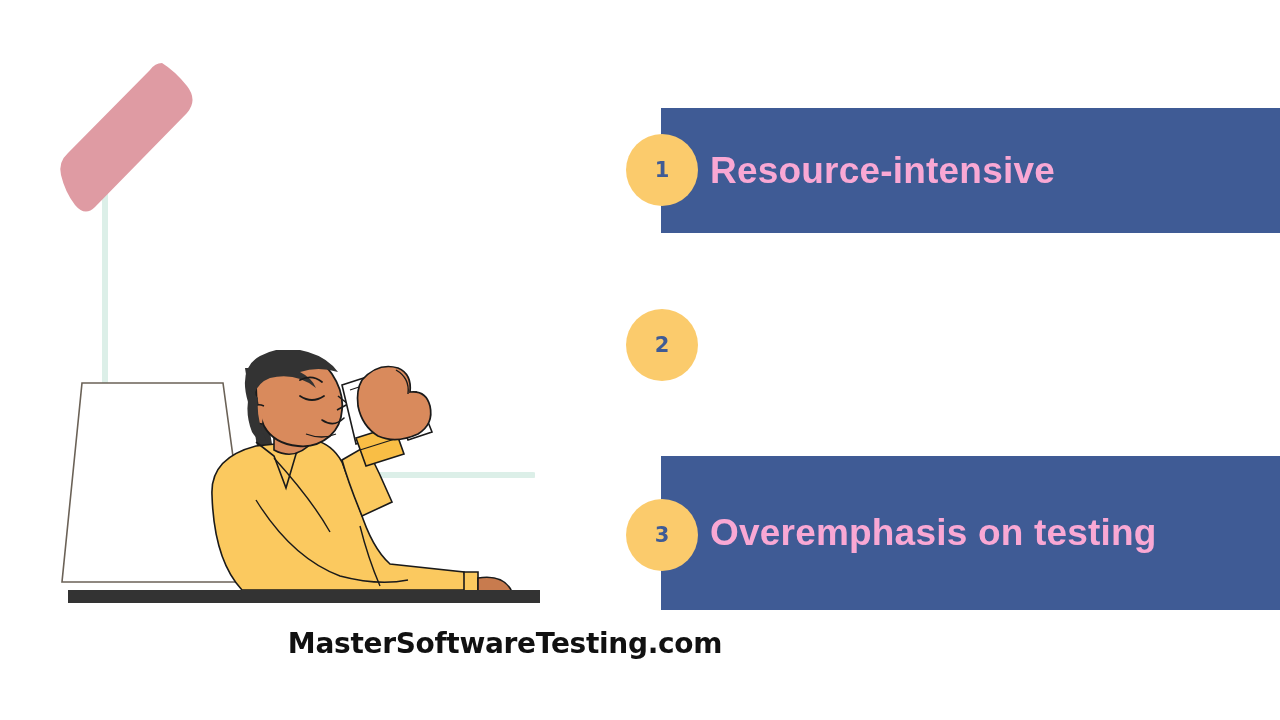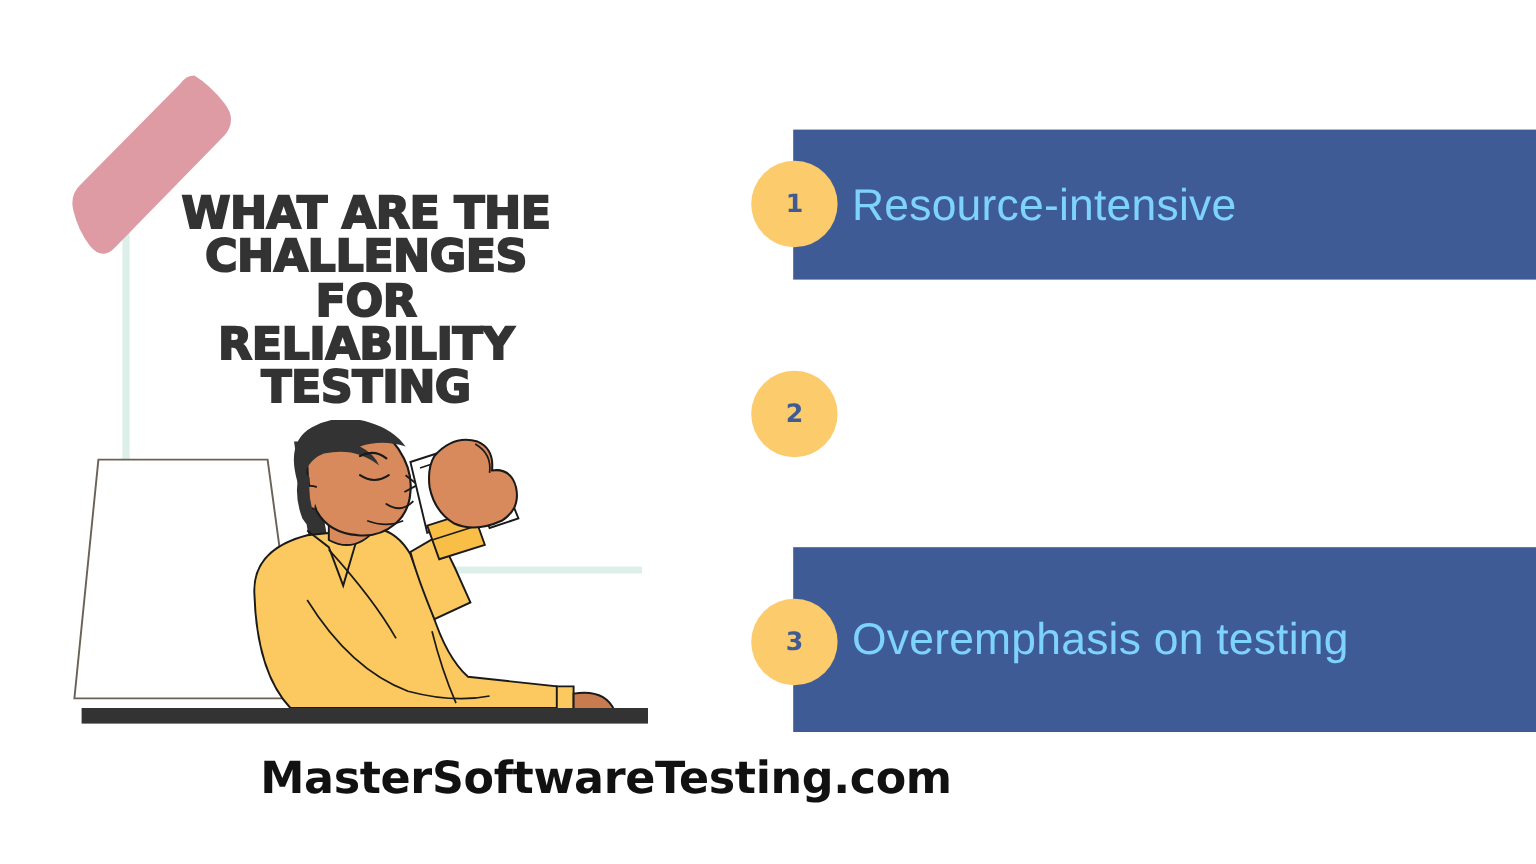--- a/index.html
+++ b/index.html
@@ -72,21 +72,21 @@
 
   
   .footer-brand {
     position: absolute;
     left: 0;
     top: 627px;
     width: 1010px;
     text-align: center;
     font-family: "DejaVu Sans", sans-serif;
     font-weight: bold;
-    font-size: 37px;
+    font-size: 28px;
     letter-spacing: -0.3px;
     color: #111111;
   }
 
   
   .list-area {
     position: absolute;
     left: 0;
     top: 0;
     width: 1280px;
@@ -100,23 +100,23 @@
   }
   .row-1 { top: 108px; height: 125px; }
   .row-2 { top: 283px; height: 125px; }
   .row-3 { top: 456px; height: 154px; }
 
   .row-label {
     position: absolute;
     left: 49px;
     top: 50%;
     transform: translateY(-50%);
-    color: #7dd3fc;
+    color: #f9a8d4;
     font-family: "Liberation Sans", sans-serif;
-    font-weight: 400;
+    font-weight: 700;
     font-size: 37px;
     letter-spacing: 0.2px;
     white-space: nowrap;
   }
 
   .badge {
     position: absolute;
     left: 626px;
     width: 72px;
     height: 72px;
@@ -144,27 +144,20 @@
 <div id="poster">
 
   <svg class="mint-line" viewBox="0 0 480 350" fill="none" xmlns="http://www.w3.org/2000/svg">
     <path d="M50 5 L50 290 Q50 325 88 325 L478 325" stroke="#DCEFE8" stroke-width="6" stroke-linecap="round" fill="none"></path>
   </svg>
 
   <svg class="pink-ribbon" viewBox="0 0 180 180" xmlns="http://www.w3.org/2000/svg">
     <path d="M107 8 Q120 16 132 31 Q143 45 132 58 L40 152 Q30 162 20 150 Q10 137 6 120 Q3 107 13 98 L95 15 Q100 8 107 8 Z" fill="#DF9BA3"></path>
   </svg>
 
-  <div class="title-block">
-    <div class="title-text">WHAT ARE THE
-CHALLENGES
-FOR
-RELIABILITY
-TESTING</div>
-  </div>
 
   <svg class="illustration" viewBox="0 0 500 275" xmlns="http://www.w3.org/2000/svg">
 
     <path d="M22 33 L163 33 L190 232 L2 232 Z" fill="#FFFFFF" stroke="#6B6257" stroke-width="1.6"></path>
 
     <path d="M185 18 L199 18 L236 234 L218 234 Z" fill="#333333"></path>
 
     <path d="M152 145 Q150 108 196 96 L254 90 Q272 94 282 112 L300 160 Q312 198 330 214
              L404 222 L408 240 L182 240 Q154 210 152 145 Z" fill="#FBC95F" stroke="#1A1A1A" stroke-width="1.6"></path>
 

